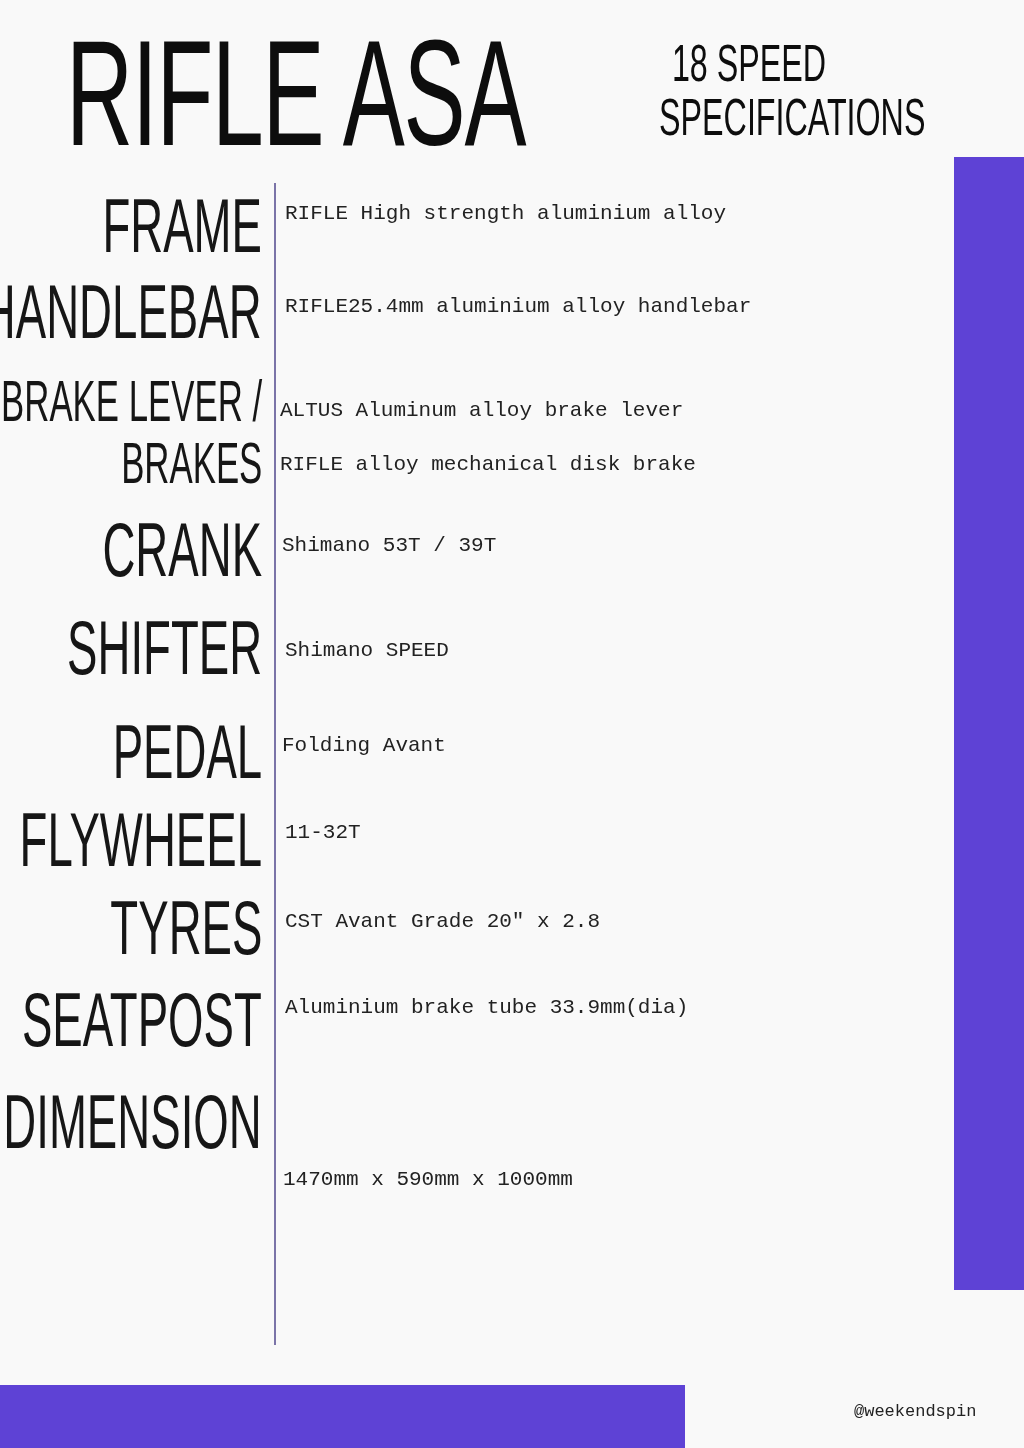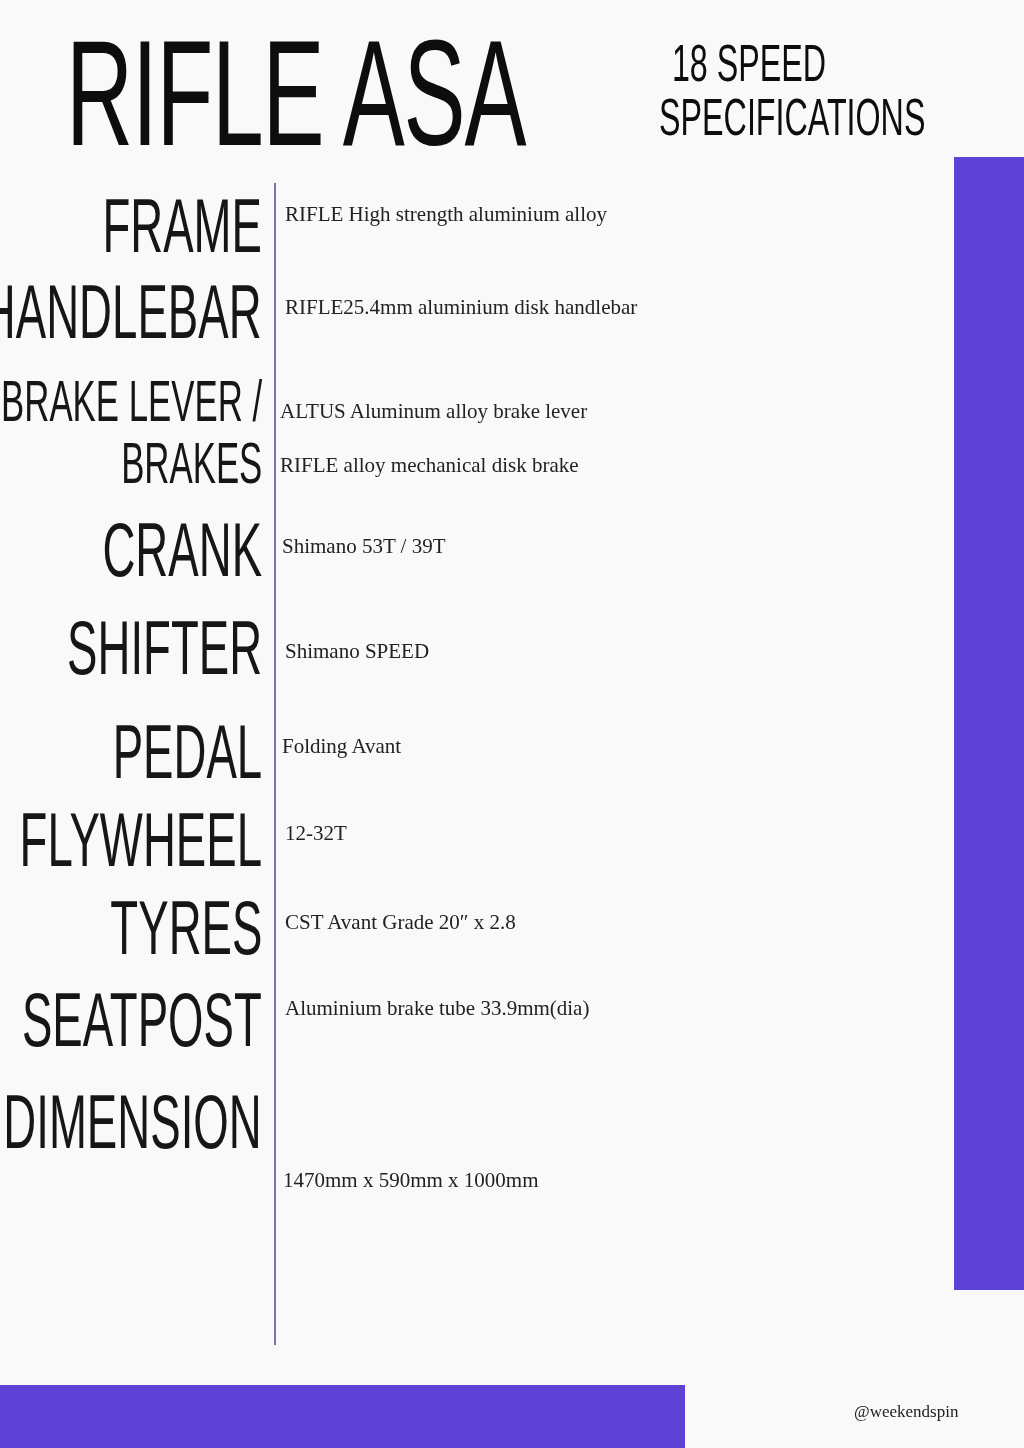--- a/index.html
+++ b/index.html
@@ -36,64 +36,64 @@
     background: #7b74a8;
   }
   .label {
     position: absolute; right: 762px; text-align: right;
     font-size: 76px; line-height: 68px; color: #161616;
     transform: scaleX(0.6); transform-origin: right top; white-space: nowrap;
   }
   .label.small { font-size: 58px; line-height: 62px; }
   .value {
     position: absolute; left: 285px;
-    font-family: Liberation Serif, serif; font-size: 21px; line-height: 32px;
+    font-family: Liberation Mono, monospace; font-size: 21px; line-height: 32px;
     color: #222; white-space: pre;
   }
   .handle {
     position: absolute; left: 854px; top: 1402px;
-    font-family: Liberation Serif, serif; font-size: 17px; color: #222;
+    font-family: Liberation Mono, monospace; font-size: 17px; color: #222;
   }
 </style>
 </head>
 <body>
 
 <div class="right-bar"></div>
 <div class="bottom-bar"></div>
 
 <div class="title">RIFLE ASA</div>
 <div class="subtitle">
   <span class="l1">18 SPEED</span>
   <span class="l2">SPECIFICATIONS</span>
 </div>
 
 <div class="divider"></div>
 
 <div class="label" style="top:192px">FRAME</div>
 <div class="value" style="top:198px">RIFLE High strength aluminium alloy</div>
 
 <div class="label" style="top:278px">HANDLEBAR</div>
-<div class="value" style="top:291px">RIFLE25.4mm aluminium disk handlebar</div>
+<div class="value" style="top:291px">RIFLE25.4mm aluminium alloy handlebar</div>
 
 <div class="label small" style="top:370px">BRAKE LEVER /</div>
 <div class="label small" style="top:432px">BRAKES</div>
 <div class="value" style="left:280px;top:395px">ALTUS Aluminum alloy brake lever</div>
 <div class="value" style="left:280px;top:449px">RIFLE alloy mechanical disk brake</div>
 
 <div class="label" style="top:516px">CRANK</div>
 <div class="value" style="left:282px;top:530px">Shimano 53T / 39T</div>
 
 <div class="label" style="top:614px">SHIFTER</div>
 <div class="value" style="top:635px">Shimano SPEED</div>
 
 <div class="label" style="top:718px">PEDAL</div>
 <div class="value" style="left:282px;top:730px">Folding Avant</div>
 
 <div class="label" style="top:806px">FLYWHEEL</div>
-<div class="value" style="top:817px">12-32T</div>
+<div class="value" style="top:817px">11-32T</div>
 
 <div class="label" style="top:894px">TYRES</div>
 <div class="value" style="top:906px">CST Avant Grade 20″ x 2.8</div>
 
 <div class="label" style="top:986px">SEATPOST</div>
 <div class="value" style="top:992px">Aluminium brake tube 33.9mm(dia)</div>
 
 <div class="label" style="top:1088px">DIMENSION</div>
 <div class="value" style="left:283px;top:1164px">1470mm x 590mm x 1000mm</div>
 

